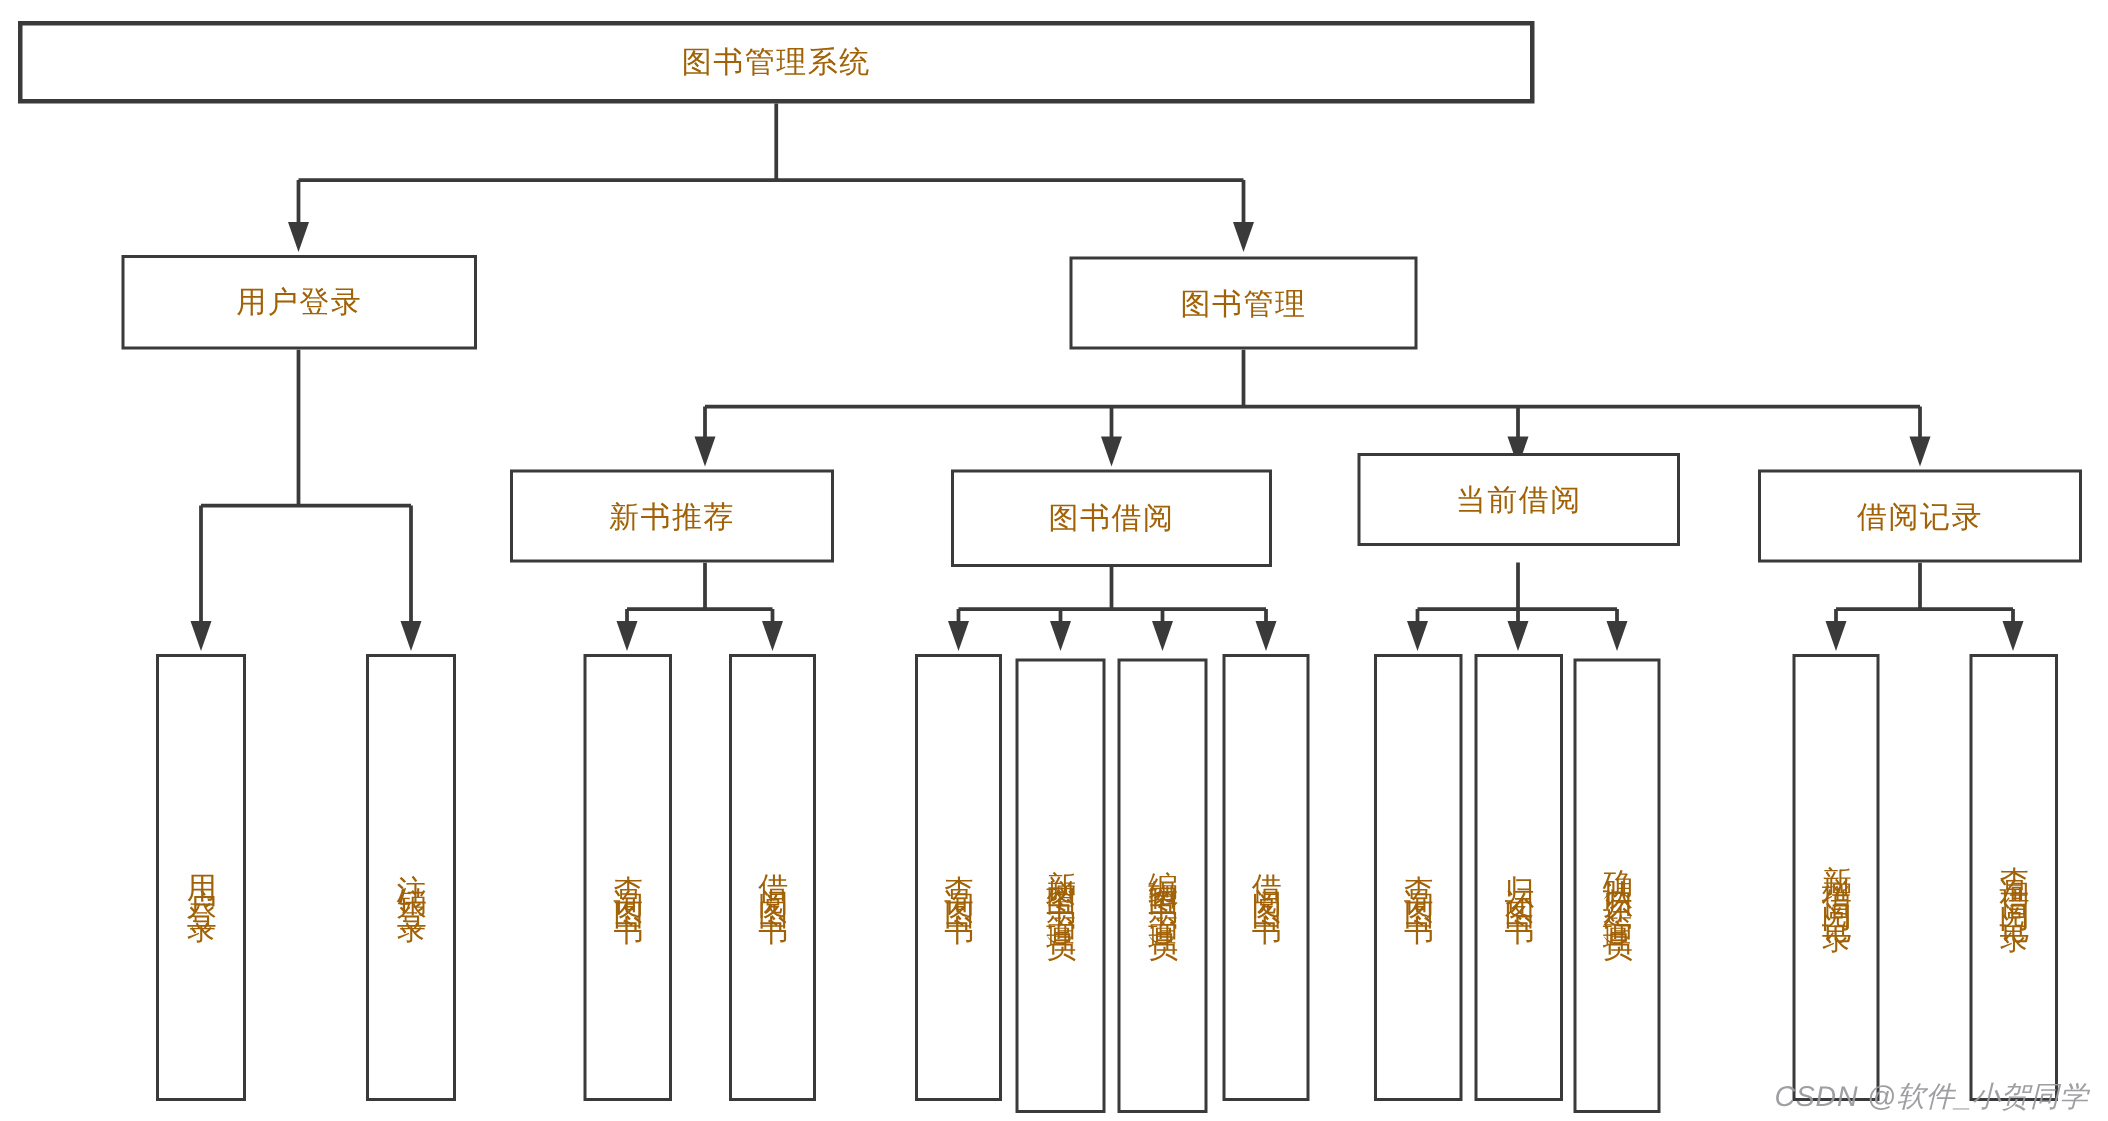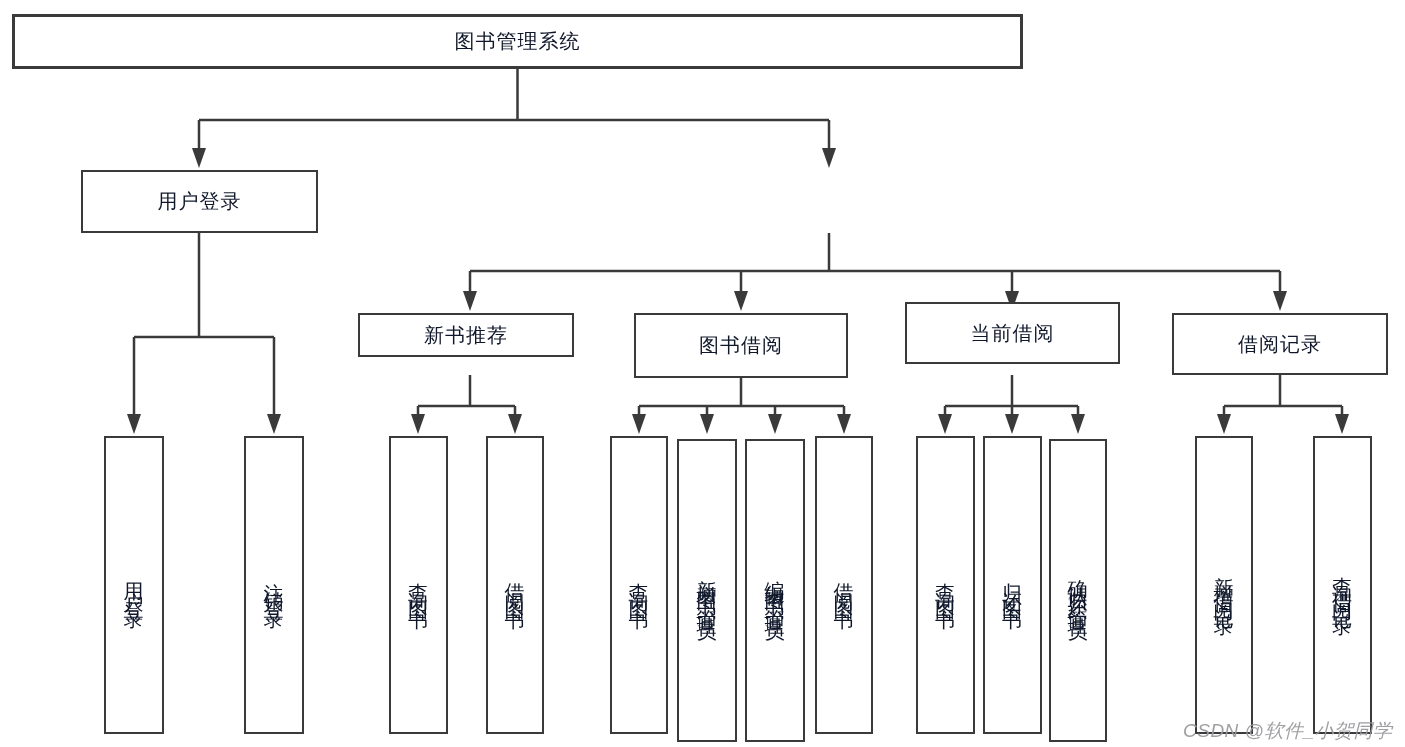--- a/index.html
+++ b/index.html
@@ -30,39 +30,39 @@
     fill: #3a3a3a;
   }
   .box {
     position: absolute;
     box-sizing: border-box;
     border: 2px solid #3a3a3a;
     background: #ffffff;
     display: flex;
     align-items: center;
     justify-content: center;
-    color: #0f172a;
+    color: #a16207;
   }
   .hbox { font-size: 20px; letter-spacing: 1px; }
   .root { border-width: 3px; }
   .leaf span {
     writing-mode: vertical-rl;
     font-size: 20px;
     letter-spacing: 9px;
     line-height: 1;
     white-space: nowrap;
   }
   .leaf.tight span { letter-spacing: 6px; }
   .leaf.mid span   { letter-spacing: 8px; }
 
   
   #root   { left: 12px;  top: 14px;  width: 1011px; height: 55px; }
   #l2a    { left: 81px;  top: 170px; width: 237px;  height: 63px; }
   #l2b    { left: 713px; top: 171px; width: 232px;  height: 62px; }
-  #l3a    { left: 358px; top: 313px; width: 216px;  height: 44px; }
+  #l3a    { left: 340px; top: 313px; width: 216px;  height: 62px; }
   #l3b    { left: 634px; top: 313px; width: 214px;  height: 65px; text-align: right; }
   #l3c    { left: 905px; top: 302px; width: 215px;  height: 62px; }
   #l3d    { left: 1172px;top: 313px; width: 216px;  height: 62px; }
   #leaf1  { left: 104px; top: 436px; width: 60px; height: 298px; }
   #leaf2  { left: 244px; top: 436px; width: 60px; height: 298px; }
   #leaf3  { left: 389px; top: 436px; width: 59px; height: 298px; }
   #leaf4  { left: 486px; top: 436px; width: 58px; height: 298px; }
   #leaf5  { left: 610px; top: 436px; width: 58px; height: 298px; }
   #leaf6  { left: 677px; top: 439px; width: 60px; height: 303px; }
   #leaf7  { left: 745px; top: 439px; width: 60px; height: 303px; }
@@ -133,20 +133,23 @@
     </g>
   </svg>
 
   <div class="box hbox root" id="root">
     <span>图书管理系统</span>
   </div>
 
   <div class="box hbox" id="l2a">
     <span>用户登录</span>
   </div>
+  <div class="box hbox" id="l2b">
+    <span>图书管理</span>
+  </div>
 
   <div class="box hbox" id="l3a">
     <span>新书推荐</span>
   </div>
   <div class="box hbox" id="l3b">
     <span>图书借阅</span>
   </div>
   <div class="box hbox" id="l3c">
     <span>当前借阅</span>
   </div>

